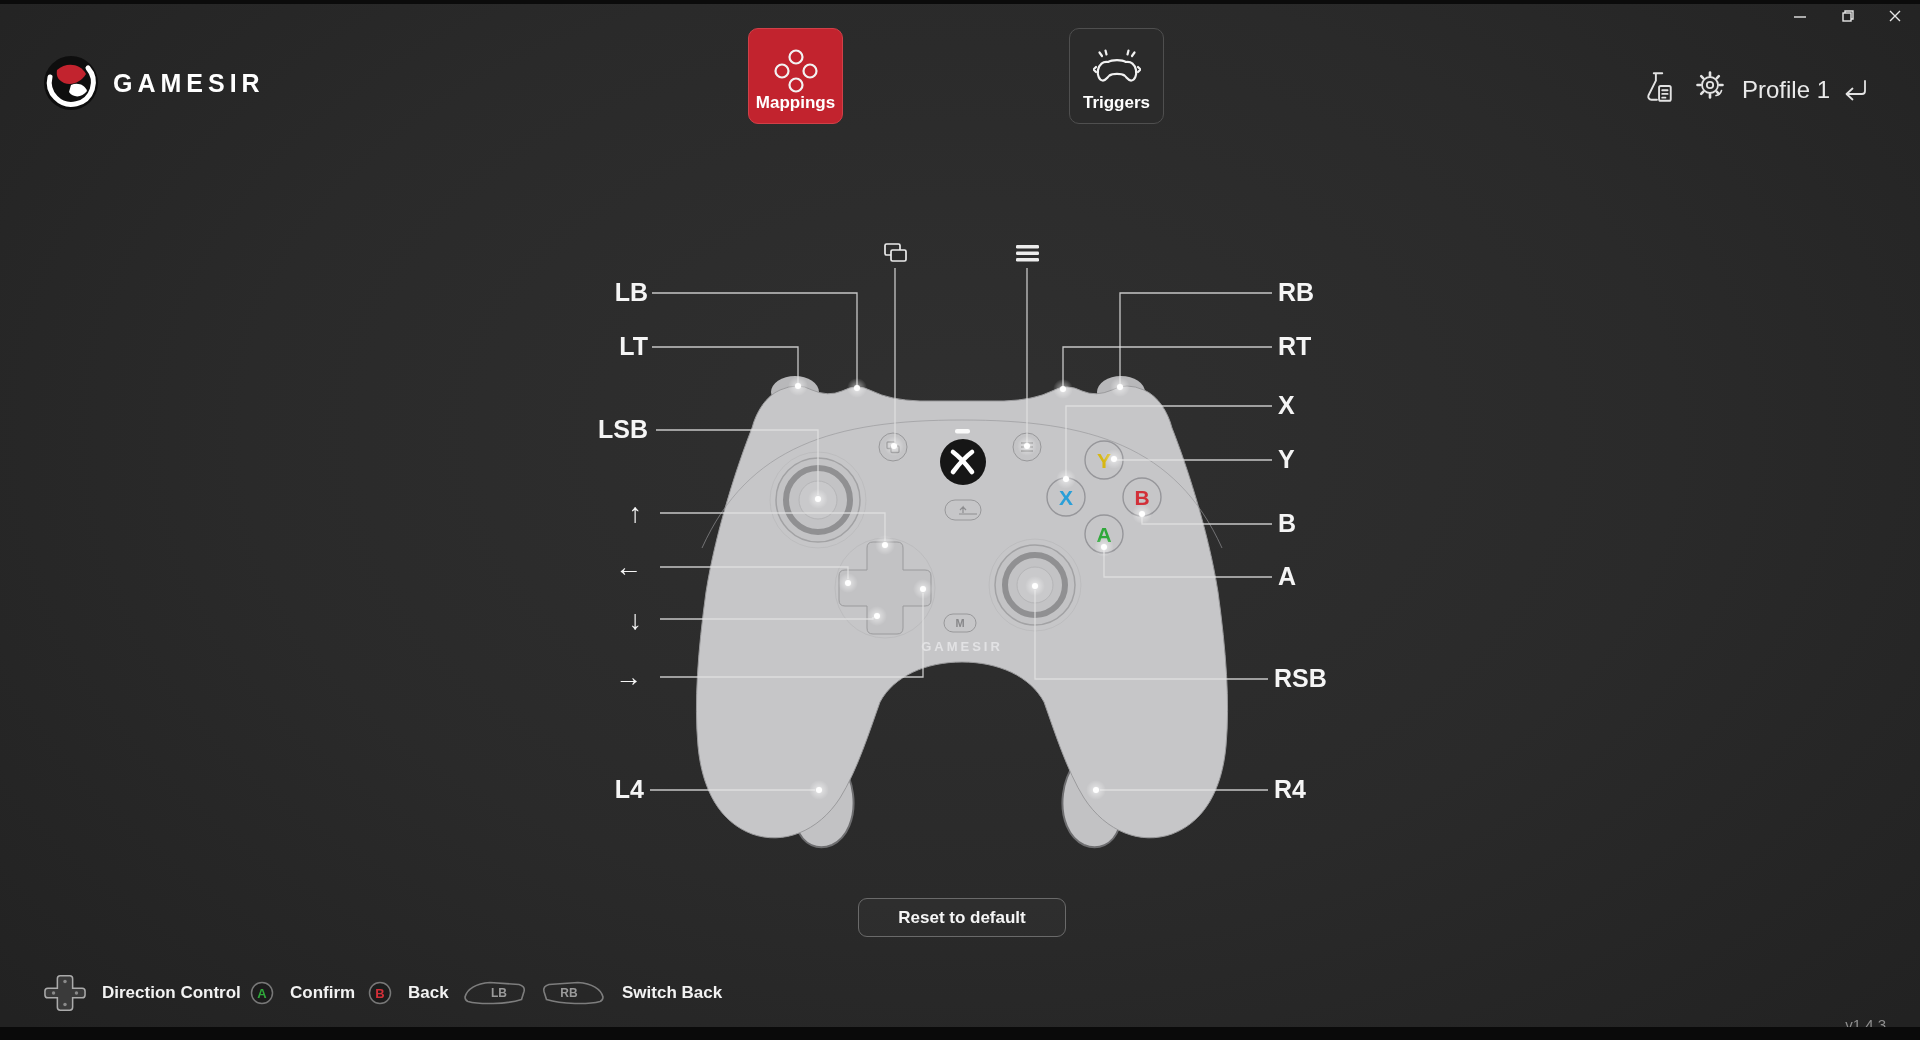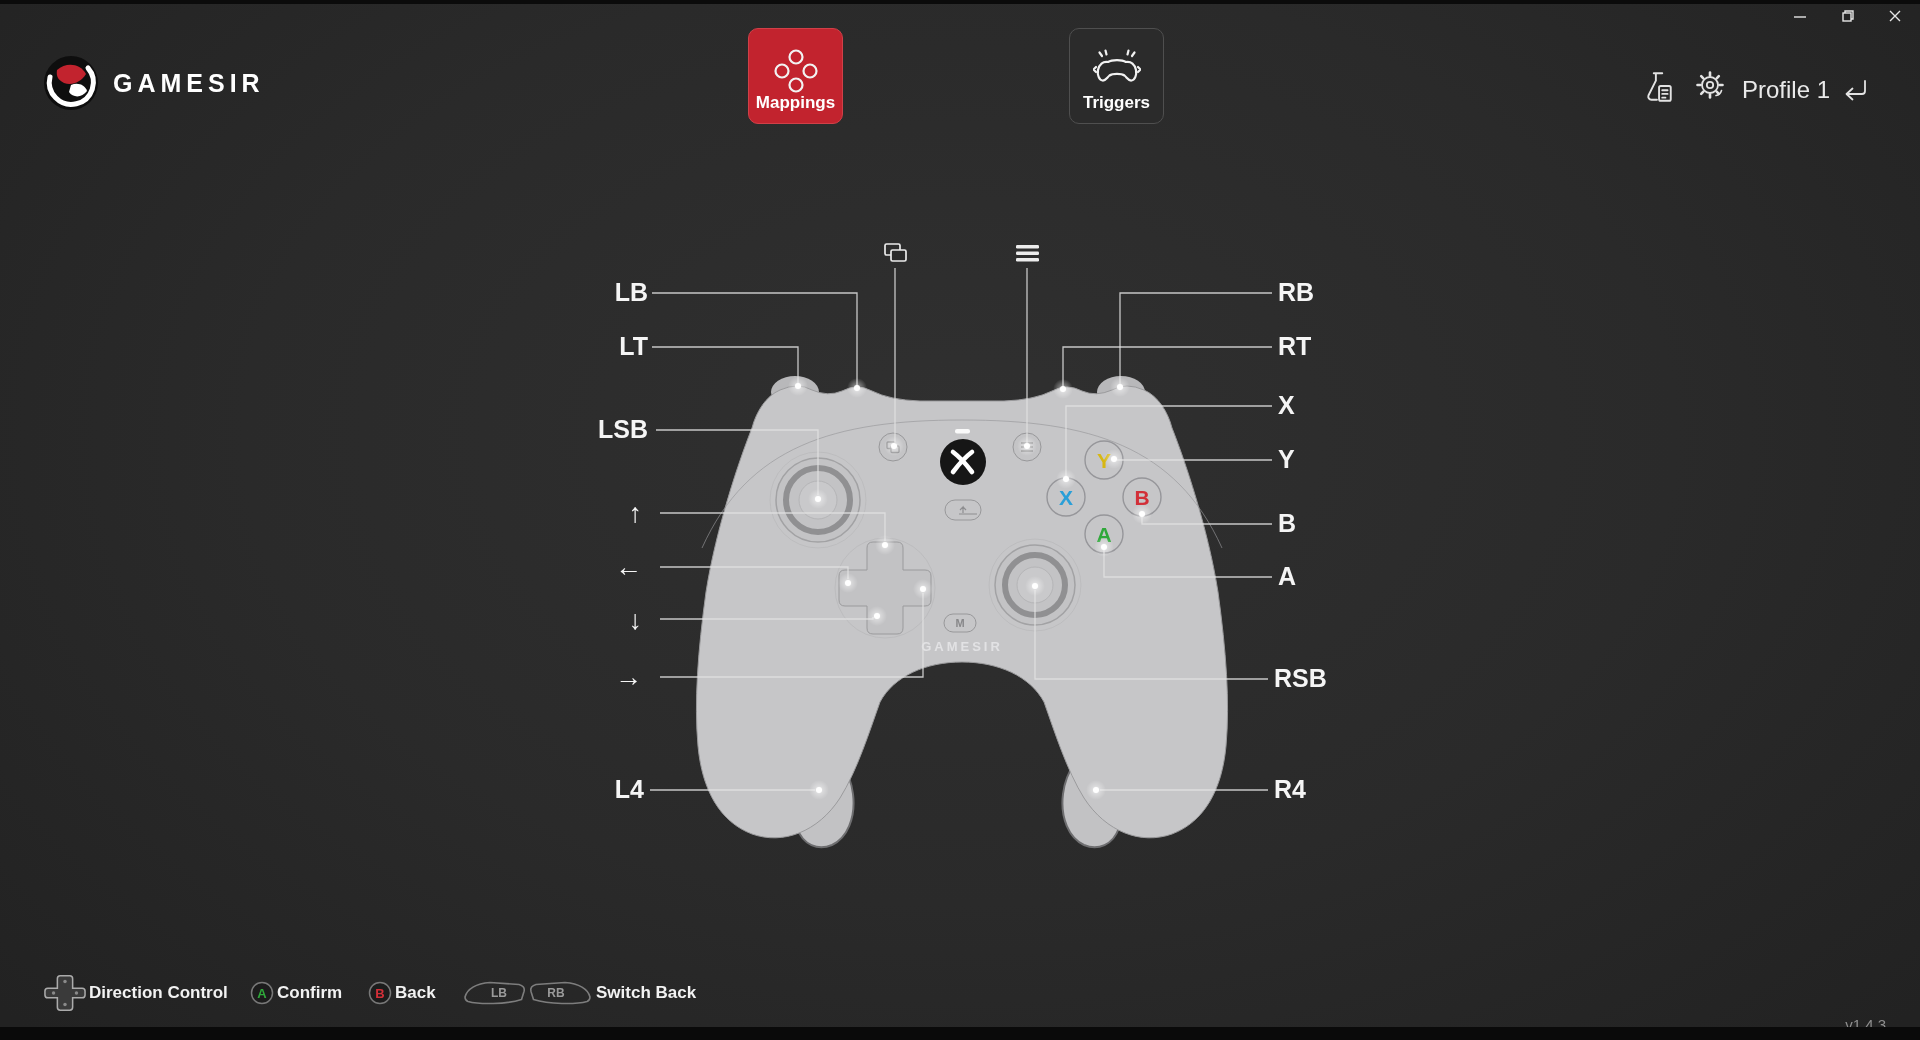--- a/index.html
+++ b/index.html
@@ -40,21 +40,21 @@
   .callout{stroke:#e2e2e2;stroke-opacity:0.85;stroke-width:1.3;fill:none;}
   .bodyfill{fill:#c6c6c8;stroke:#9b9b9d;stroke-width:1;}
   .detail{stroke:#97979a;fill:none;}
 
   
   .reset-btn{position:absolute;left:858px;top:898px;width:206px;height:37px;border-radius:9px;
      border:1px solid #6a6a6a;background:rgba(255,255,255,0.02);color:#f5f5f5;font-size:17px;font-weight:bold;
      display:flex;align-items:center;justify-content:center;cursor:pointer;font-family:"Liberation Sans",sans-serif;}
 
   
-  .fitem{position:absolute;top:972px;height:42px;display:flex;align-items:center;gap:3px;}
+  .fitem{position:absolute;top:972px;height:42px;display:flex;align-items:center;gap:16px;}
   .fitem .flabel{font-size:17px;font-weight:bold;color:#f2f2f2;white-space:nowrap;}
   .version{position:absolute;right:34px;top:984px;font-size:15px;color:#8f8f8f;margin-top:32px;}
 </style>
 </head>
 <body>
 
 <div class="app">
   <div class="top-strip"></div>
 
   <div class="winbtn" style="left:1783px">
@@ -345,20 +345,23 @@
       <text class="co" x="1278" y="355">RT</text>
       <text class="co" x="1278" y="414">X</text>
       <text class="co" x="1278" y="468">Y</text>
       <text class="co" x="1278" y="532">B</text>
       <text class="co" x="1278" y="585">A</text>
       <text class="co" x="1274" y="687">RSB</text>
       <text class="co" x="1274" y="798">R4</text>
     </g>
   </svg>
 
+  <div class="reset-btn">
+    <span>Reset to default</span>
+  </div>
 
   <div class="fitem" style="left:44px">
     <svg width="42" height="42" viewBox="0 0 44 44">
       <path d="M17 4 h10 q3 0 3 3 v10 h10 q3 0 3 3 v4 q0 3 -3 3 h-10 v10 q0 3 -3 3 h-10 q-3 0 -3 -3 v-10 H4 q-3 0 -3 -3 v-4 q0 -3 3 -3 h10 V7 q0 -3 3 -3 z" fill="#3a3a3a" stroke="#ababab" stroke-width="1.6"></path>
       <circle cx="22" cy="10" r="1.8" fill="#8a8a8a"></circle>
       <circle cx="10" cy="22" r="1.8" fill="#8a8a8a"></circle>
       <circle cx="34" cy="22" r="1.8" fill="#8a8a8a"></circle>
       <circle cx="22" cy="34" r="1.8" fill="#8a8a8a"></circle>
     </svg>
     <span class="flabel">Direction Control</span>

